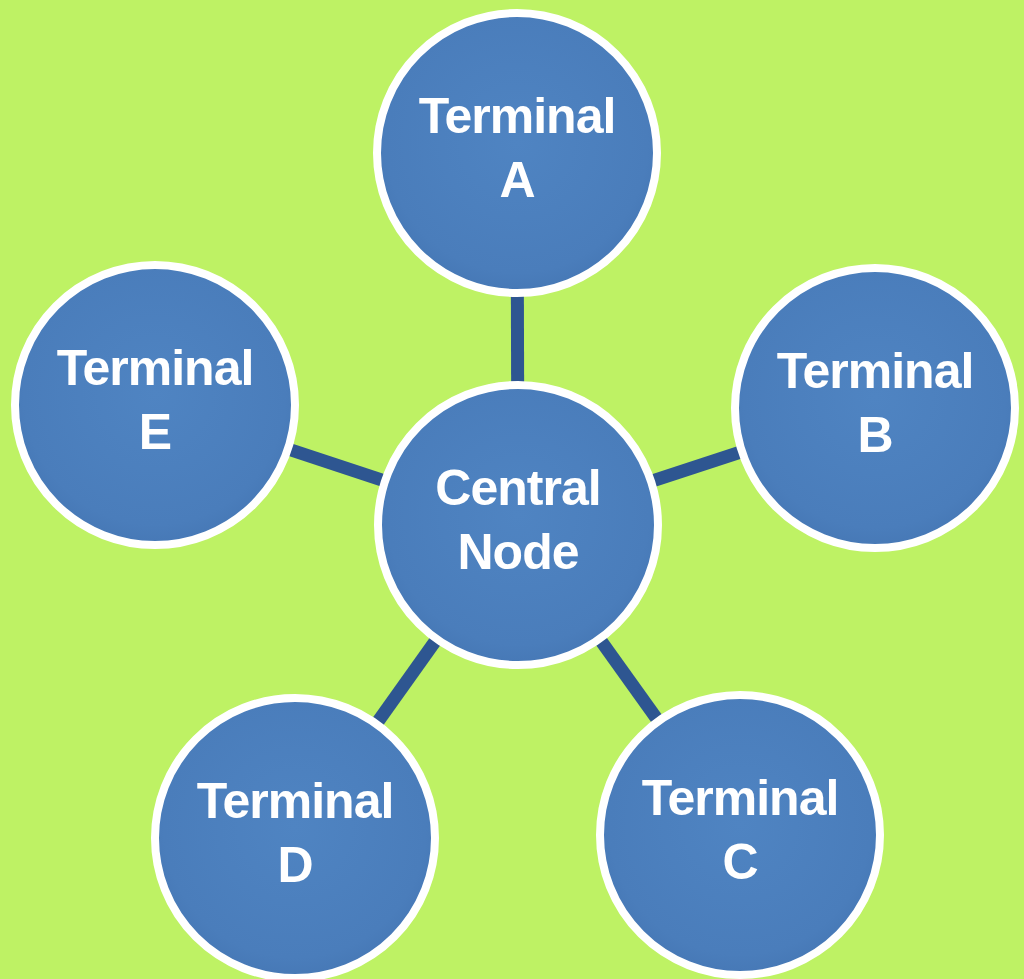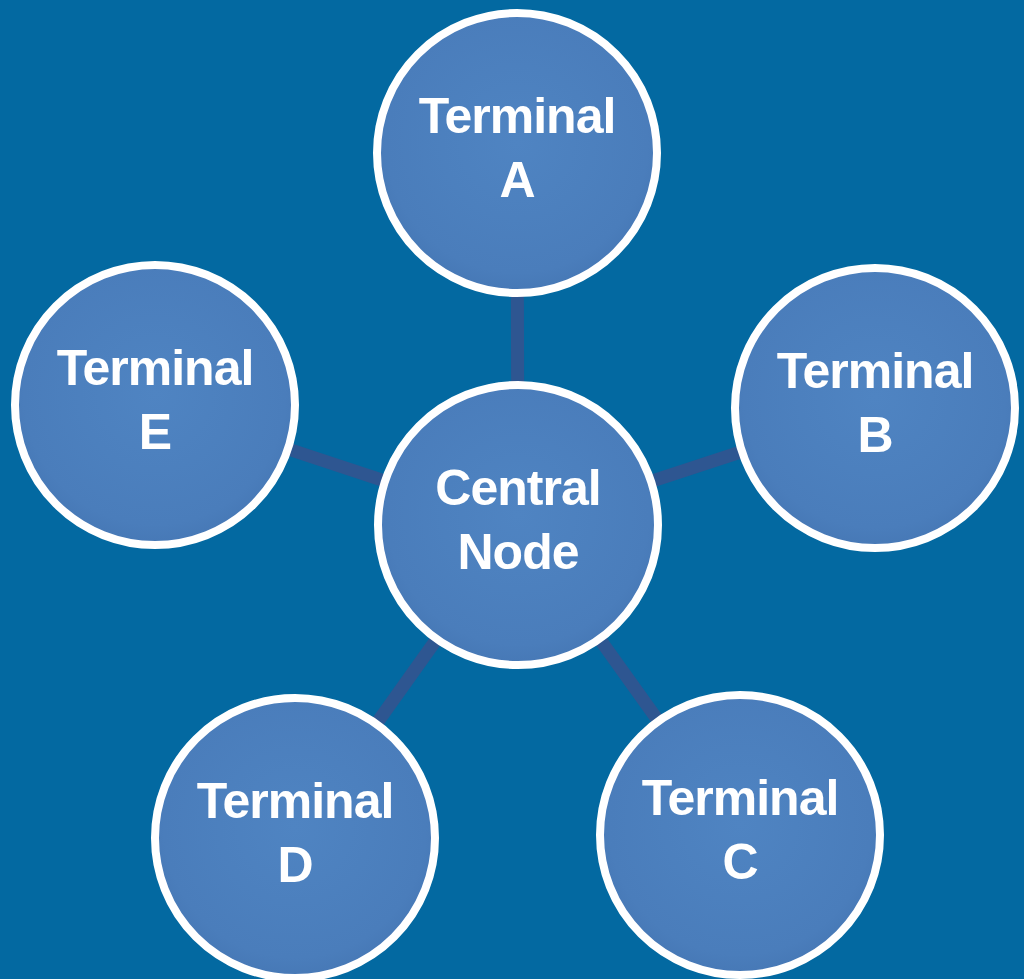--- a/index.html
+++ b/index.html
@@ -8,21 +8,21 @@
     background: #ffffff;
     width: 1024px;
     height: 979px;
     overflow: hidden;
     font-family: "Liberation Sans", sans-serif;
   }
   .diagram-wrap {
     position: relative;
     width: 1024px;
     height: 979px;
-    background: #0369a1;
+    background: #bef264;
   }
   svg { display: block; }
   .connector {
     stroke: #2e5691;
     stroke-width: 13;
     stroke-linecap: butt;
   }
   .node-circle {
     fill: url(#nodeFill);
     stroke: #ffffff;

